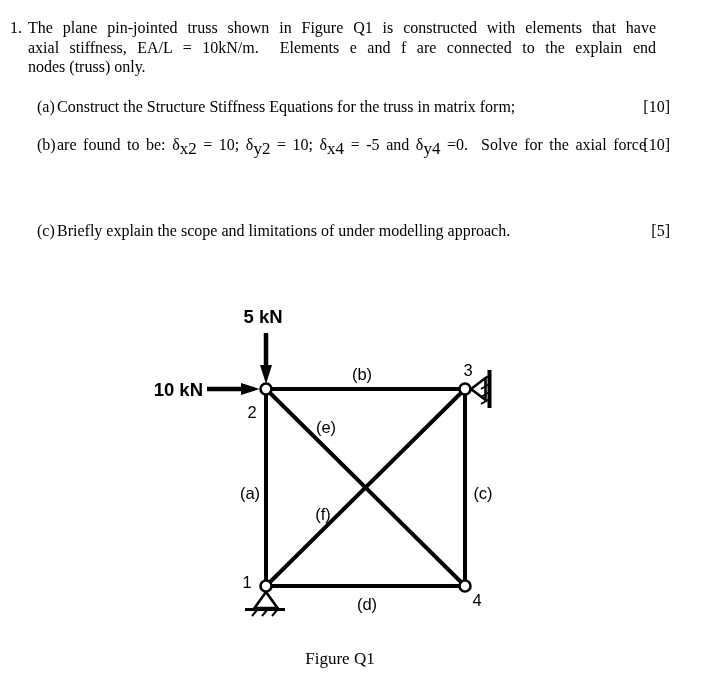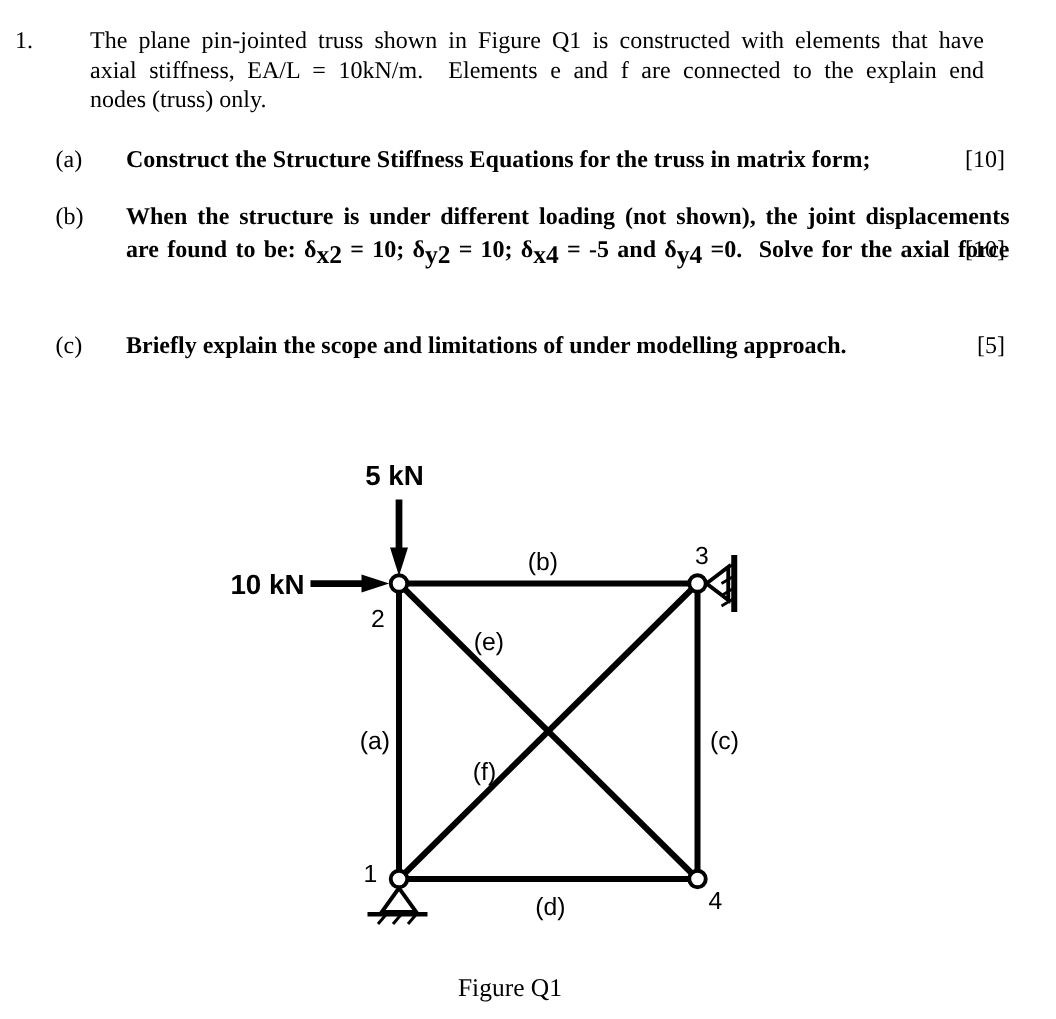--- a/index.html
+++ b/index.html
@@ -4,24 +4,24 @@
 <style>
   html,body { margin:0; padding:0; background:#ffffff; }
   .page {
     position:relative; width:704px; height:679px; background:#ffffff;
     color:#000; font-family:"Liberation Serif","DejaVu Serif",serif;
     overflow:hidden;
   }
   .block { position:absolute; font-size:16px; line-height:19.5px; }
   .intro { left:10px; top:18px; width:646px; }
   .qnum  { position:absolute; left:0; top:0; }
-  .qtext { margin-left:50px; }
+  .qtext { margin-left:18px; }
   .part  { left:37px; width:637px; }
   .plabel{ position:absolute; left:0; top:0; }
-  .ptext { margin-left:47px; width:589px;font-weight:bold; }
+  .ptext { margin-left:20px; width:589px; }
   .pmarks{ position:absolute; right:4px; bottom:0; }
   .part-a{ top:97px; }
   .part-b{ top:134px; line-height:21.5px; }
   .part-c{ top:221px; }
   .tline { white-space:pre-wrap; }
   .just  { text-align:justify; text-align-last:justify; }
   sub    { font-size:17px; line-height:0; }
   svg.figure { position:absolute; left:0; top:0; width:704px; height:679px; }
   .flabel   { font-family:"Liberation Sans","DejaVu Sans",sans-serif; font-size:16.5px; fill:#000; }
   .fload    { font-family:"Liberation Sans","DejaVu Sans",sans-serif; font-size:18.5px; font-weight:bold; fill:#000; }
@@ -45,21 +45,20 @@
     <span class="plabel">(a)</span>
     <div class="ptext">
         <div class="tline">Construct the Structure Stiffness Equations for the truss in matrix form;</div>
       </div>
     <span class="pmarks">[10]</span>
   </section>
 
   <section class="block part part-b">
     <span class="plabel">(b)</span>
     <div class="ptext">
-        <div class="tline just">When the structure is under different loading (not shown), the joint displacements</div>
         <div class="tline just">are found to be: δ<sub>x2</sub> = 10; δ<sub>y2</sub> = 10; δ<sub>x4</sub> = -5 and δ<sub>y4</sub> =0.  Solve for the axial force</div>
       </div>
     <span class="pmarks">[10]</span>
   </section>
 
   <section class="block part part-c">
     <span class="plabel">(c)</span>
     <div class="ptext">
         <div class="tline">Briefly explain the scope and limitations of under modelling approach.</div>
       </div>

